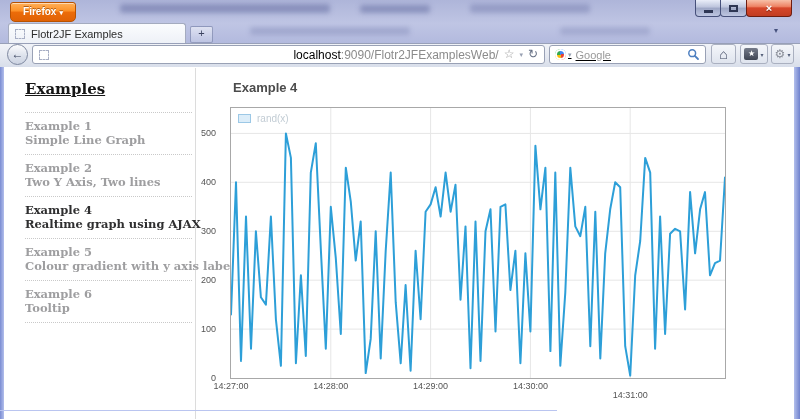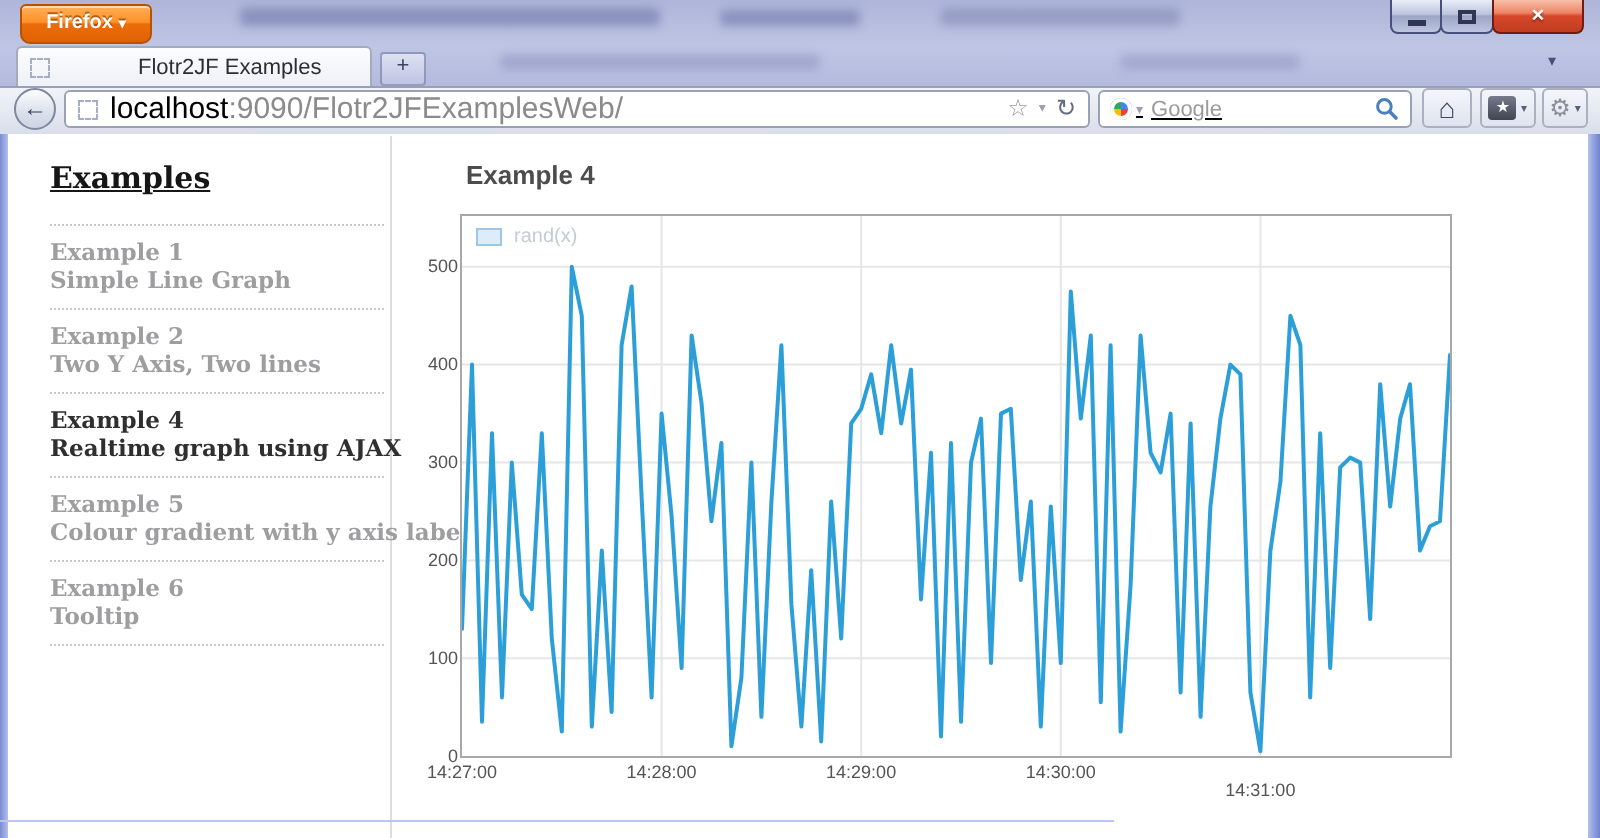--- a/index.html
+++ b/index.html
@@ -35,42 +35,42 @@
           background:linear-gradient(180deg,#f7c0a8 0%,#ee8465 40%,#d6472a 50%,#c23d22 100%);
           border-color:#6e1d10;color:#fff;font-size:11px;font-weight:bold;
           text-shadow:0 1px 1px rgba(0,0,0,.4);}
   .min-glyph{width:9px;height:3px;background:#2e3654;margin-top:6px;}
   .max-glyph{width:9px;height:7px;border:2px solid #2e3654;box-sizing:border-box;}
 
   
   .tab{position:absolute;left:8px;top:23px;width:178px;height:20px;box-sizing:border-box;
        border:1px solid #a4abbf;border-bottom:none;border-radius:3px 3px 0 0;
        background:linear-gradient(180deg,#fbfcfe 0%,#eef1f7 100%);
-       display:flex;align-items:center;padding:0 6px;gap:38px;}
+       display:flex;align-items:center;padding:0 6px;}
   .tab-label{font-size:11px;color:#2d2d2d;margin-left:6px;white-space:nowrap;overflow:hidden;}
   .dashed-ico{width:10px;height:10px;border:1px dashed #a7aec4;box-sizing:border-box;flex:0 0 auto;}
   .newtab{position:absolute;left:190px;top:26px;width:21px;height:15px;
           border:1px solid rgba(120,130,170,.7);border-radius:2px;
           background:linear-gradient(180deg,rgba(255,255,255,.5),rgba(205,212,235,.4));
           color:#3c4460;font-size:11px;line-height:13px;text-align:center;}
   .tablist{position:absolute;right:22px;top:26px;font-size:8px;color:#46527e;}
 
   
   .navbar{position:absolute;left:0;top:43px;width:800px;height:23px;
           border-top:1px solid #98a0b8;border-bottom:1px solid #b3b8c4;box-sizing:content-box;
           background:linear-gradient(180deg,#f1f3f8 0%,#e3e7f0 60%,#d8deea 100%);}
   .backbtn{position:absolute;left:7px;top:44px;width:21px;height:21px;border-radius:50%;
           border:1px solid #7d879f;box-sizing:border-box;
           background:linear-gradient(180deg,#fdfdfe 0%,#dde2ec 55%,#ccd3e2 100%);
           color:#39425c;font-size:12px;font-weight:bold;text-align:center;line-height:19px;}
   .urlbar{position:absolute;left:32px;top:45px;width:513px;height:19px;box-sizing:border-box;
           background:#fff;border:1px solid #99a1b5;border-radius:3px;
           display:flex;align-items:center;padding:0 6px;}
   .urlbar .dashed-ico{margin-right:6px;}
-  .url-text{font-size:15px;white-space:nowrap;overflow:hidden;flex:1;}
+  .url-text{font-size:12px;white-space:nowrap;overflow:hidden;flex:1;text-align:right;}
   .url-host{color:#000;}
   .url-rest{color:#8b8b8b;}
   .url-ico{color:#9a9a9a;font-size:12px;margin-left:5px;flex:0 0 auto;line-height:17px;}
   .url-ico.dd{font-size:7px;color:#99a1b3;}
   .url-ico.reload{color:#636d82;font-size:12px;}
   .searchbox{position:absolute;left:549px;top:45px;width:157px;height:19px;box-sizing:border-box;
           background:#fff;border:1px solid #99a1b5;border-radius:3px;
           display:flex;align-items:center;padding:0 5px;text-decoration:underline;}
   .g-logo{width:11px;height:11px;border-radius:50%;flex:0 0 auto;
           background:conic-gradient(#4285f4 0 25%,#ea4335 0 50%,#fbbc05 0 75%,#34a853 0 100%);
@@ -104,21 +104,21 @@
 
   .main-heading{position:absolute;left:233px;top:80px;font-size:13px;font-weight:bold;color:#4c4c4c;}
 
   
   .chart{position:absolute;left:230px;top:107px;width:494px;height:270px;
          border:1px solid #a8a8a8;background:#fff;}
   .chart svg{position:absolute;left:0;top:0;}
   .legend{position:absolute;left:7px;top:5px;display:flex;align-items:center;}
   .legend-swatch{width:13px;height:9px;background:#dcedf9;border:1px solid #9cc8e6;box-sizing:border-box;}
   .legend-label{font-size:10px;color:#c2ccd4;margin-left:6px;}
-  .ytick{position:absolute;right:100%;margin-right:2px;width:30px;text-align:right;
+  .ytick{position:absolute;right:100%;margin-right:15px;width:30px;text-align:right;
          font-size:9px;color:#545454;}
   .xtick{position:absolute;top:100%;margin-top:3px;transform:translateX(-50%);
          font-size:9px;color:#545454;white-space:nowrap;}
 
   
   .border-left{position:absolute;left:0;top:67px;width:4px;height:352px;
          background:linear-gradient(90deg,#7a8cd2,#b3bfec);}
   .border-right{position:absolute;left:794px;top:67px;width:6px;height:352px;
          background:linear-gradient(90deg,#b3bfec,#6f82cd);}
   .taskbar-sliver{position:absolute;left:0;top:410px;width:557px;height:9px;

